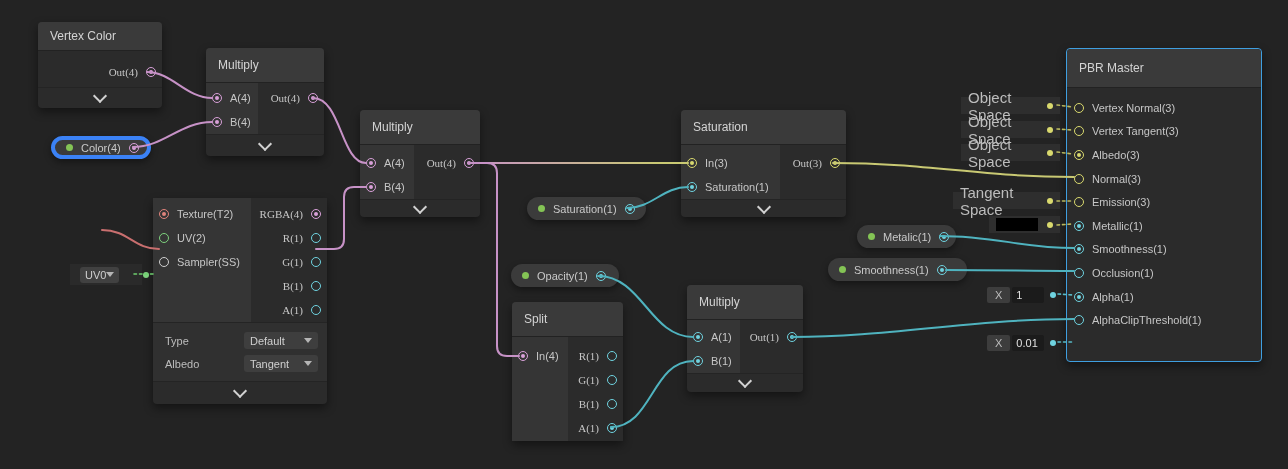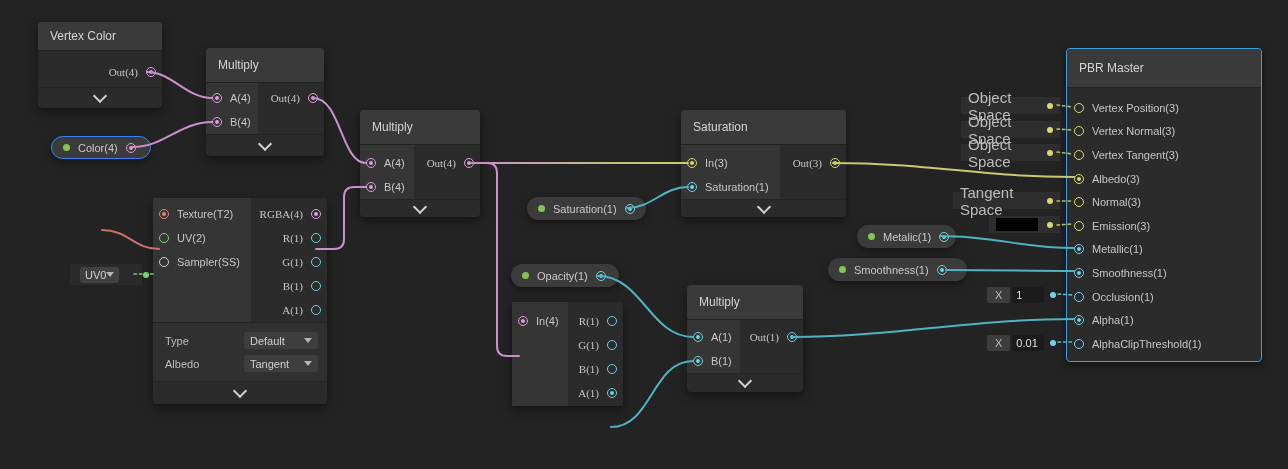--- a/index.html
+++ b/index.html
@@ -27,21 +27,21 @@
   .section{background:#303030;border-top:1px solid #242424;padding:6px 9px 6px 12px;}
   .srow{display:flex;align-items:center;justify-content:space-between;height:23px;color:#bdbdbd;}
   .dd{background:#3e3e3e;border-radius:3px;height:17px;width:74px;display:flex;align-items:center;
       justify-content:space-between;padding:0 6px;color:#cfcfcf;box-sizing:border-box;}
   .caret{width:0;height:0;border-left:4px solid transparent;border-right:4px solid transparent;
          border-top:5px solid #b5b5b5;}
   
   .pill{position:absolute;height:23px;background:#3b3b3b;border-radius:12px;display:flex;align-items:center;
         gap:8px;padding:0 9px 0 11px;color:#c9c9c9;font-size:11px;z-index:3;box-sizing:border-box;
         box-shadow:0 3px 7px rgba(0,0,0,.4);white-space:nowrap;}
-  .pill.selected{border:1px solid #3b82f6;}
+  .pill.selected{border:4px solid #3b82f6;}
   .dot{width:7px;height:7px;border-radius:50%;background:#84c455;flex:none;}
   
   .wbox{position:absolute;height:17px;background:#2e2e2e;display:flex;align-items:center;z-index:2;
         justify-content:space-between;padding:0 7px;color:#bdbdbd;font-size:15px;box-sizing:border-box;}
   .wdot{width:6px;height:6px;border-radius:50%;flex:none;}
   .wdot.y{background:#d9d96e}.wdot.t{background:#6fd3e0}
   .swatch{width:42px;height:13px;background:#000;}
   .wx{position:absolute;height:18px;display:flex;align-items:center;gap:2px;z-index:2;font-size:11px;}
   .xlab{background:#3d3d3d;color:#bdbdbd;height:16px;line-height:16px;padding:0 8px;border-radius:2px;}
   .xval{background:#1b1b1b;color:#e2e2e2;height:16px;line-height:16px;min-width:24px;padding:0 4px;
@@ -237,20 +237,21 @@
             <span class="p on yl"></span>
           </div>
       </div>
     </div>
     <div class="expander" style="height:17px">
         <span class="chev"></span>
       </div>
   </div>
 
   <div class="node" style="left:512px;top:302px;width:111px">
+    <div class="ntitle">Split</div>
     <div class="nbody" style="height:104px">
       <div class="cin" style="width:56px;padding-top:7px">
         <div class="row">
             <span class="p on pk"></span>
             <span class="plabel">In(4)</span>
           </div>
       </div>
       <div class="cout" style="padding-top:7px">
         <div class="row out">
             <span class="plabel">R(1)</span>
@@ -293,24 +294,20 @@
       </div>
     </div>
     <div class="expander" style="height:18px">
         <span class="chev"></span>
       </div>
   </div>
 
   <div class="node selected" style="left:1066px;top:48px;width:194px;height:312px">
     <div class="ntitle" style="height:38px;line-height:38px">PBR Master</div>
     <div style="padding-top:8px">
-      <div class="row" style="height:23.6px;padding-left:7px">
-          <span class="p yl"></span>
-          <span class="plabel">Vertex Position(3)</span>
-        </div>
       <div class="row" style="height:23.6px;padding-left:7px">
           <span class="p yl"></span>
           <span class="plabel">Vertex Normal(3)</span>
         </div>
       <div class="row" style="height:23.6px;padding-left:7px">
           <span class="p yl"></span>
           <span class="plabel">Vertex Tangent(3)</span>
         </div>
       <div class="row" style="height:23.6px;padding-left:7px">
           <span class="p on yl"></span>

